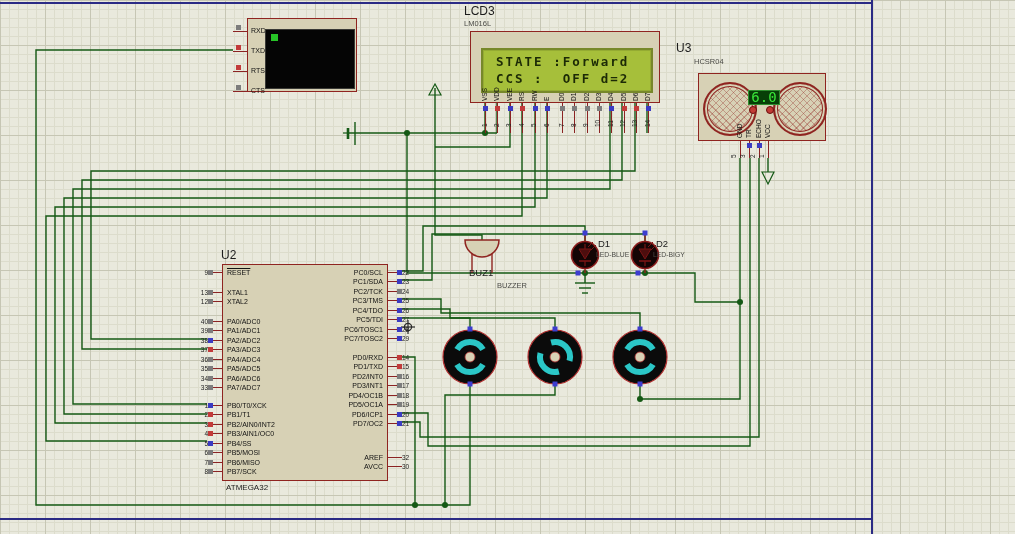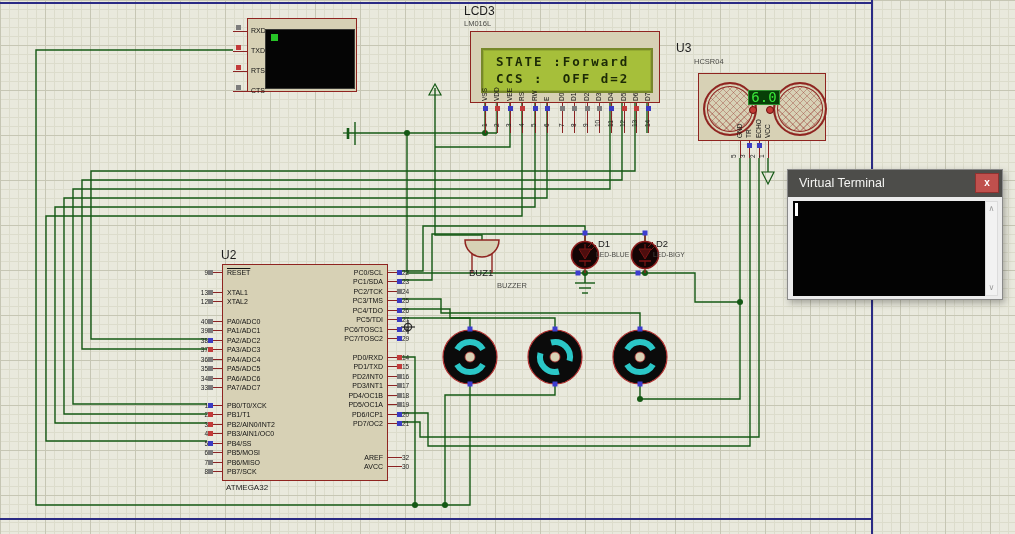--- a/index.html
+++ b/index.html
@@ -547,27 +547,14 @@
   </div>
   <div class="part" style="left:226px;top:483px;font-size:8px;color:#222;">ATMEGA32</div>
 
   <div class="smalllab" style="left:469px;top:267px;">BUZ1</div>
   <div class="part" style="left:465px;top:281px;padding-left:32px;">BUZZER</div>
   <div class="smalllab" style="left:598px;top:238px;">D1</div>
   <div class="part" style="left:596px;top:251px;font-size:6.8px;">LED-BLUE</div>
   <div class="smalllab" style="left:656px;top:238px;">D2</div>
   <div class="part" style="left:653px;top:251px;font-size:6.8px;">LED-BIGY</div>
 
-  <div id="vt-window">
-    <div id="vt-titlebar">
-      <div id="vt-title">Virtual Terminal</div>
-      <div id="vt-close">x</div>
-    </div>
-    <div id="vt-screen">
-      <div id="vt-cursor"></div>
-    </div>
-    <div id="vt-scrollbar">
-      <div class="vt-arrow" style="top:2px;">∧</div>
-      <div class="vt-arrow" style="bottom:2px;">∨</div>
-    </div>
-  </div>
 
 </div>
 
 </body></html>

